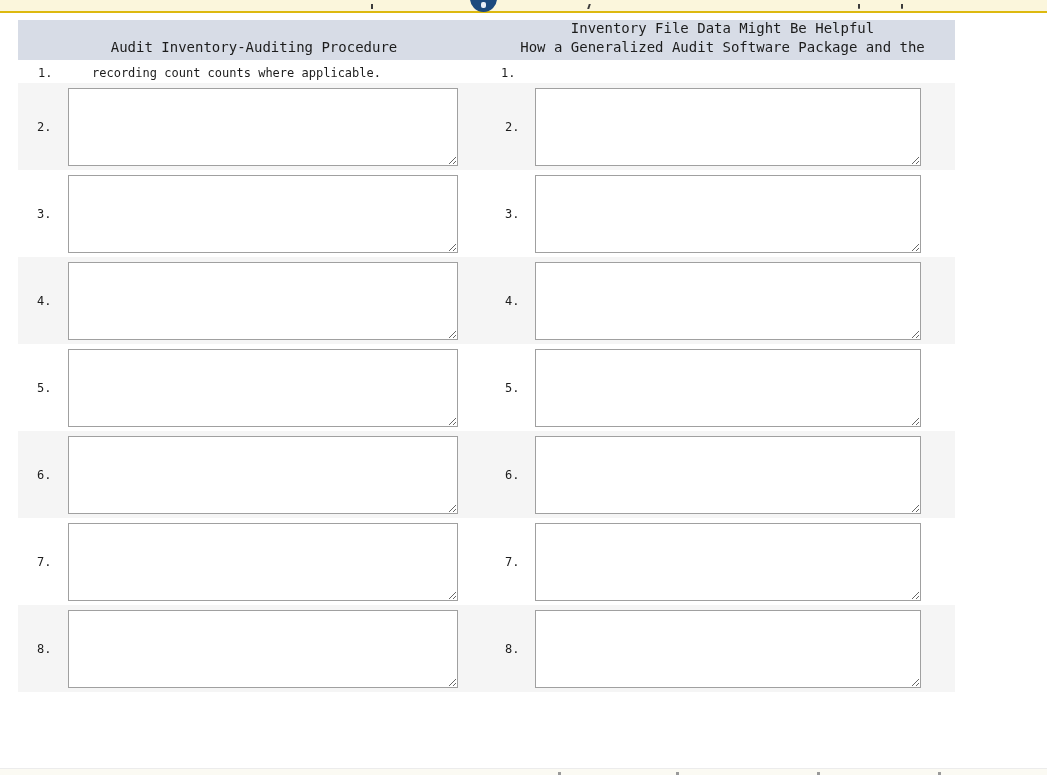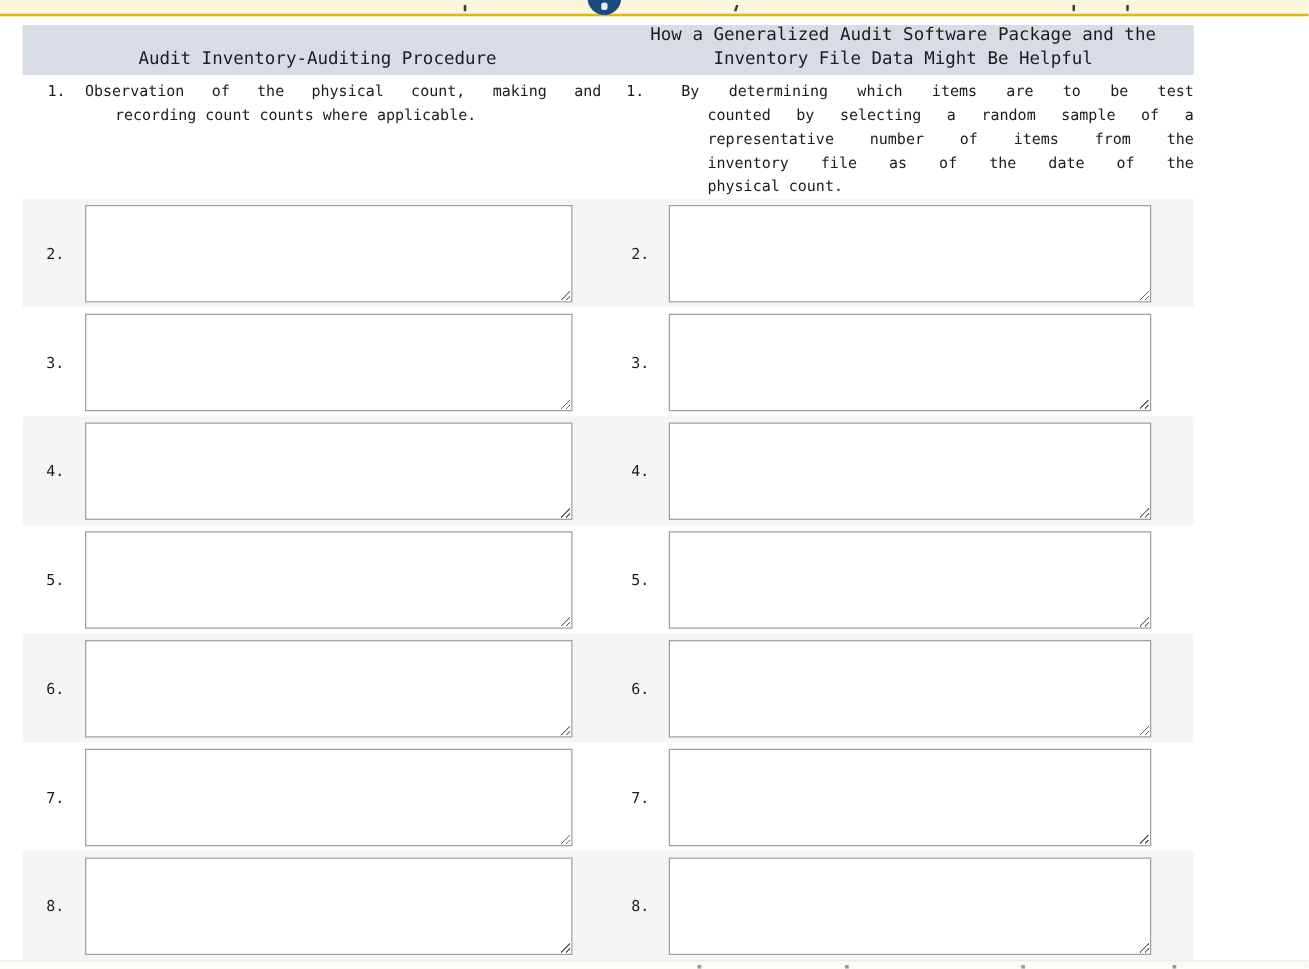--- a/index.html
+++ b/index.html
@@ -93,42 +93,34 @@
   <span class="frag f2"></span>
   <span class="frag f3"></span>
   <span class="frag f4"></span>
 </div>
 
 <div class="table">
 
   <div class="thead">
     <div class="th-left">Audit Inventory-Auditing Procedure</div>
     <div class="th-right">
+      <div>Inventory File Data Might Be Helpful</div>
       <div>How a Generalized Audit Software Package and the</div>
-      <div>Inventory File Data Might Be Helpful</div>
     </div>
   </div>
 
   <div class="row1">
     <div class="cell-left">
       <span class="num-l">1.</span>
       <div class="text-l">
-        <div class="jline">Observation of the physical count, making and</div>
         <div class="cont">recording count counts where applicable.</div>
       </div>
     </div>
     <div class="cell-right">
       <span class="num-r">1.</span>
-      <div class="text-r">
-        <div class="jline cont" style="padding-left:0">By determining which items are to be test</div>
-        <div class="jline cont" style="padding-left:21px">counted by selecting a random sample of a</div>
-        <div class="jline cont" style="padding-left:21px">representative number of items from the</div>
-        <div class="jline cont" style="padding-left:21px">inventory file as of the date of the</div>
-        <div class="cont" style="padding-left:21px">physical count.</div>
-      </div>
     </div>
   </div>
 
   <div class="irow alt">
     <div class="half-l">
       <span class="rn-l">2.</span>
       <textarea class="answer ta-l" style=""></textarea>
     </div>
     <div class="half-r">
       <span class="rn-r">2.</span>

